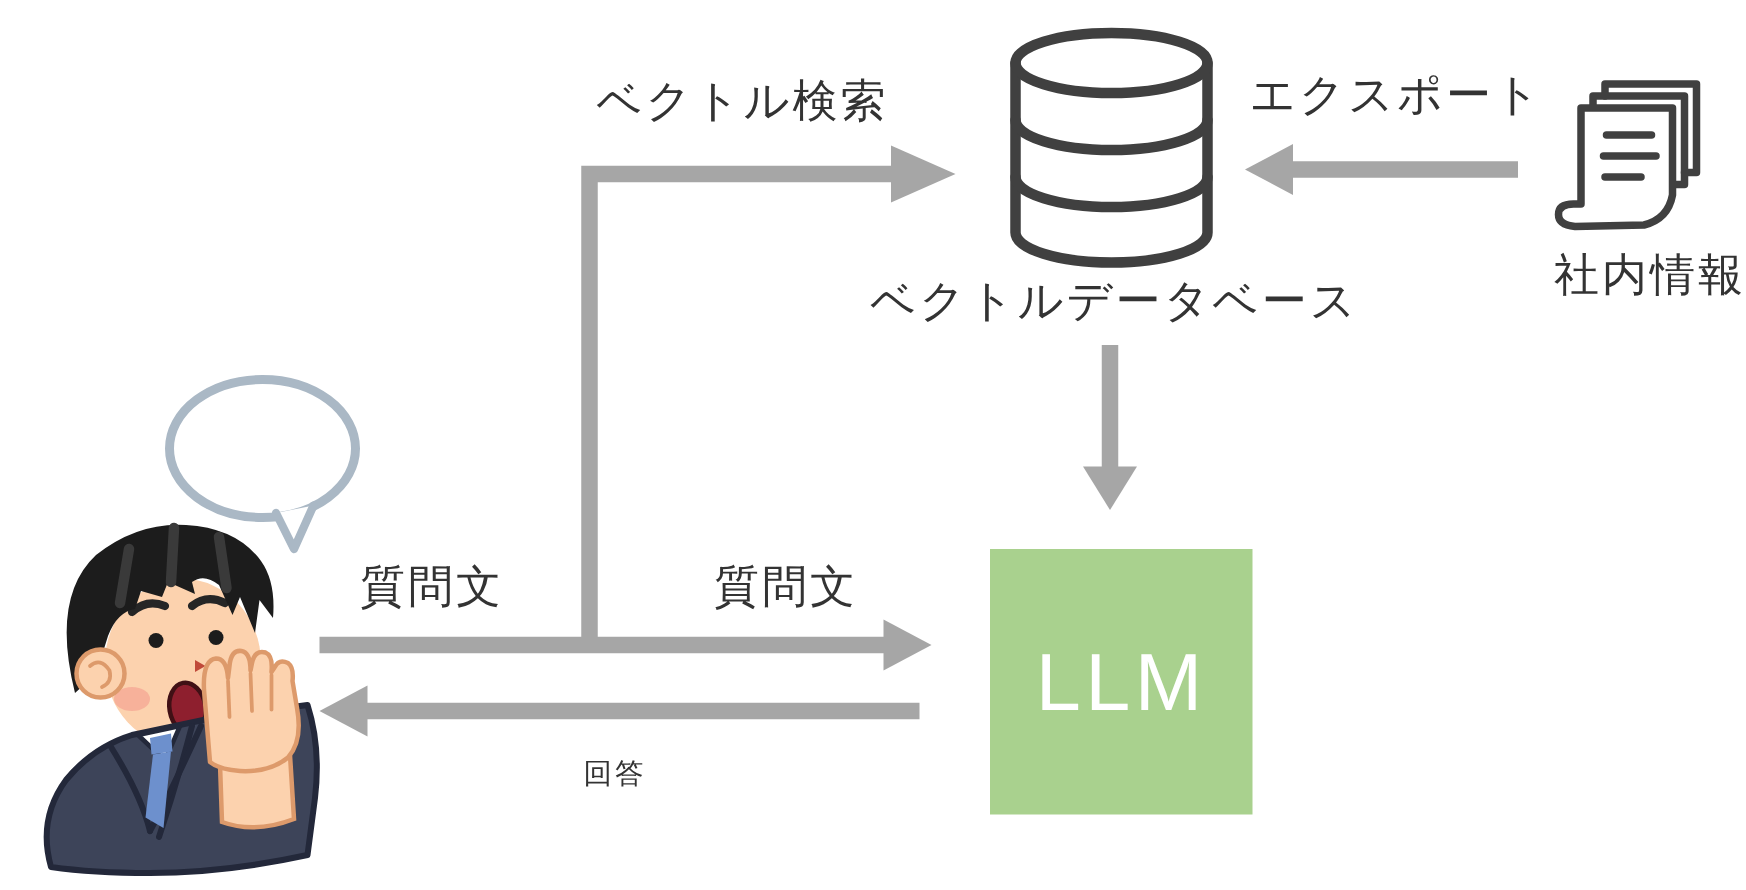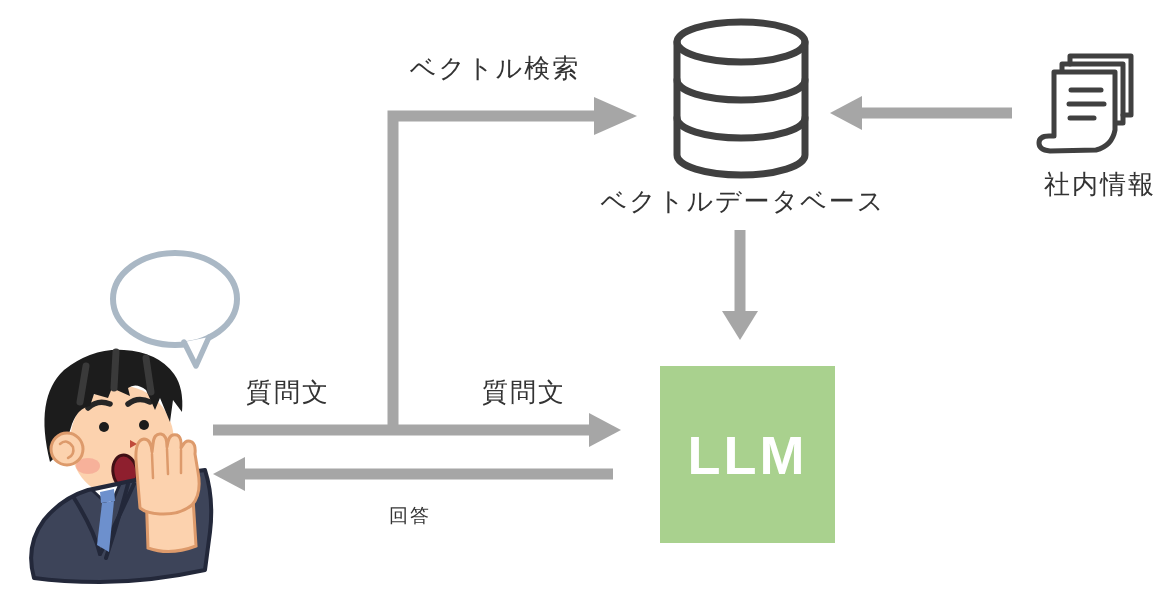--- a/index.html
+++ b/index.html
@@ -3,30 +3,30 @@
 <meta charset="utf-8">
 <style>
   html,body{margin:0;padding:0;background:#fff;}
   .stage{
     position:relative;width:1164px;height:593px;background:#fff;overflow:hidden;
     font-family:"Liberation Sans","DejaVu Sans",sans-serif;
   }
   .layer{position:absolute;left:0;top:0;width:1164px;height:593px;}
   .label{
     position:absolute;transform:translate(-50%,-50%);
-    font-size:26px;letter-spacing:2px;color:var(--label-text,#333);
+    font-size:30px;letter-spacing:2px;color:var(--label-text,#333);
     white-space:nowrap;
   }
   .llm-box{
     position:absolute;left:660px;top:366px;width:175px;height:177px;
     background:var(--llm-bg,#a9d18e);
     display:flex;align-items:center;justify-content:center;
   }
   .llm-box span{
-    color:var(--llm-text,#fff);font-size:54px;font-weight:700;letter-spacing:3px;
+    color:var(--llm-text,#fff);font-size:54px;font-weight:400;letter-spacing:3px;
   }
   
   .aline{stroke:var(--arrow,#a6a6a6);stroke-width:11;fill:none;stroke-linejoin:miter;}
   .ahead{fill:var(--arrow,#a6a6a6);stroke:none;}
   
   .db path,.db ellipse{stroke:var(--icon-stroke,#404040);stroke-width:7;fill:none;stroke-linecap:round;stroke-linejoin:round;}
   
   .doc path,.doc line{stroke:var(--icon-stroke,#404040);stroke-width:5;fill:none;stroke-linecap:round;stroke-linejoin:round;}
   .doc .page-front{fill:#fff;}
   
@@ -131,19 +131,20 @@
       <path class="fline" d="M167 449 L168 474"></path>
       <path class="fline" d="M181 450 L181 473"></path>
     </g>
   </svg>
 
   <div class="llm-box">
     <span>LLM</span>
   </div>
 
   <div class="label" style="left:495px;top:68px">ベクトル検索</div>
+  <div class="label" style="left:931px;top:64px">エクスポート</div>
   <div class="label" style="left:1100px;top:184px">社内情報</div>
   <div class="label" style="left:743px;top:201px">ベクトルデータベース</div>
   <div class="label" style="left:288px;top:392px">質問文</div>
   <div class="label" style="left:524px;top:392px">質問文</div>
   <div class="label" style="left:410px;top:516px;font-size:19px">回答</div>
 
 </div>
 
 </body></html>

